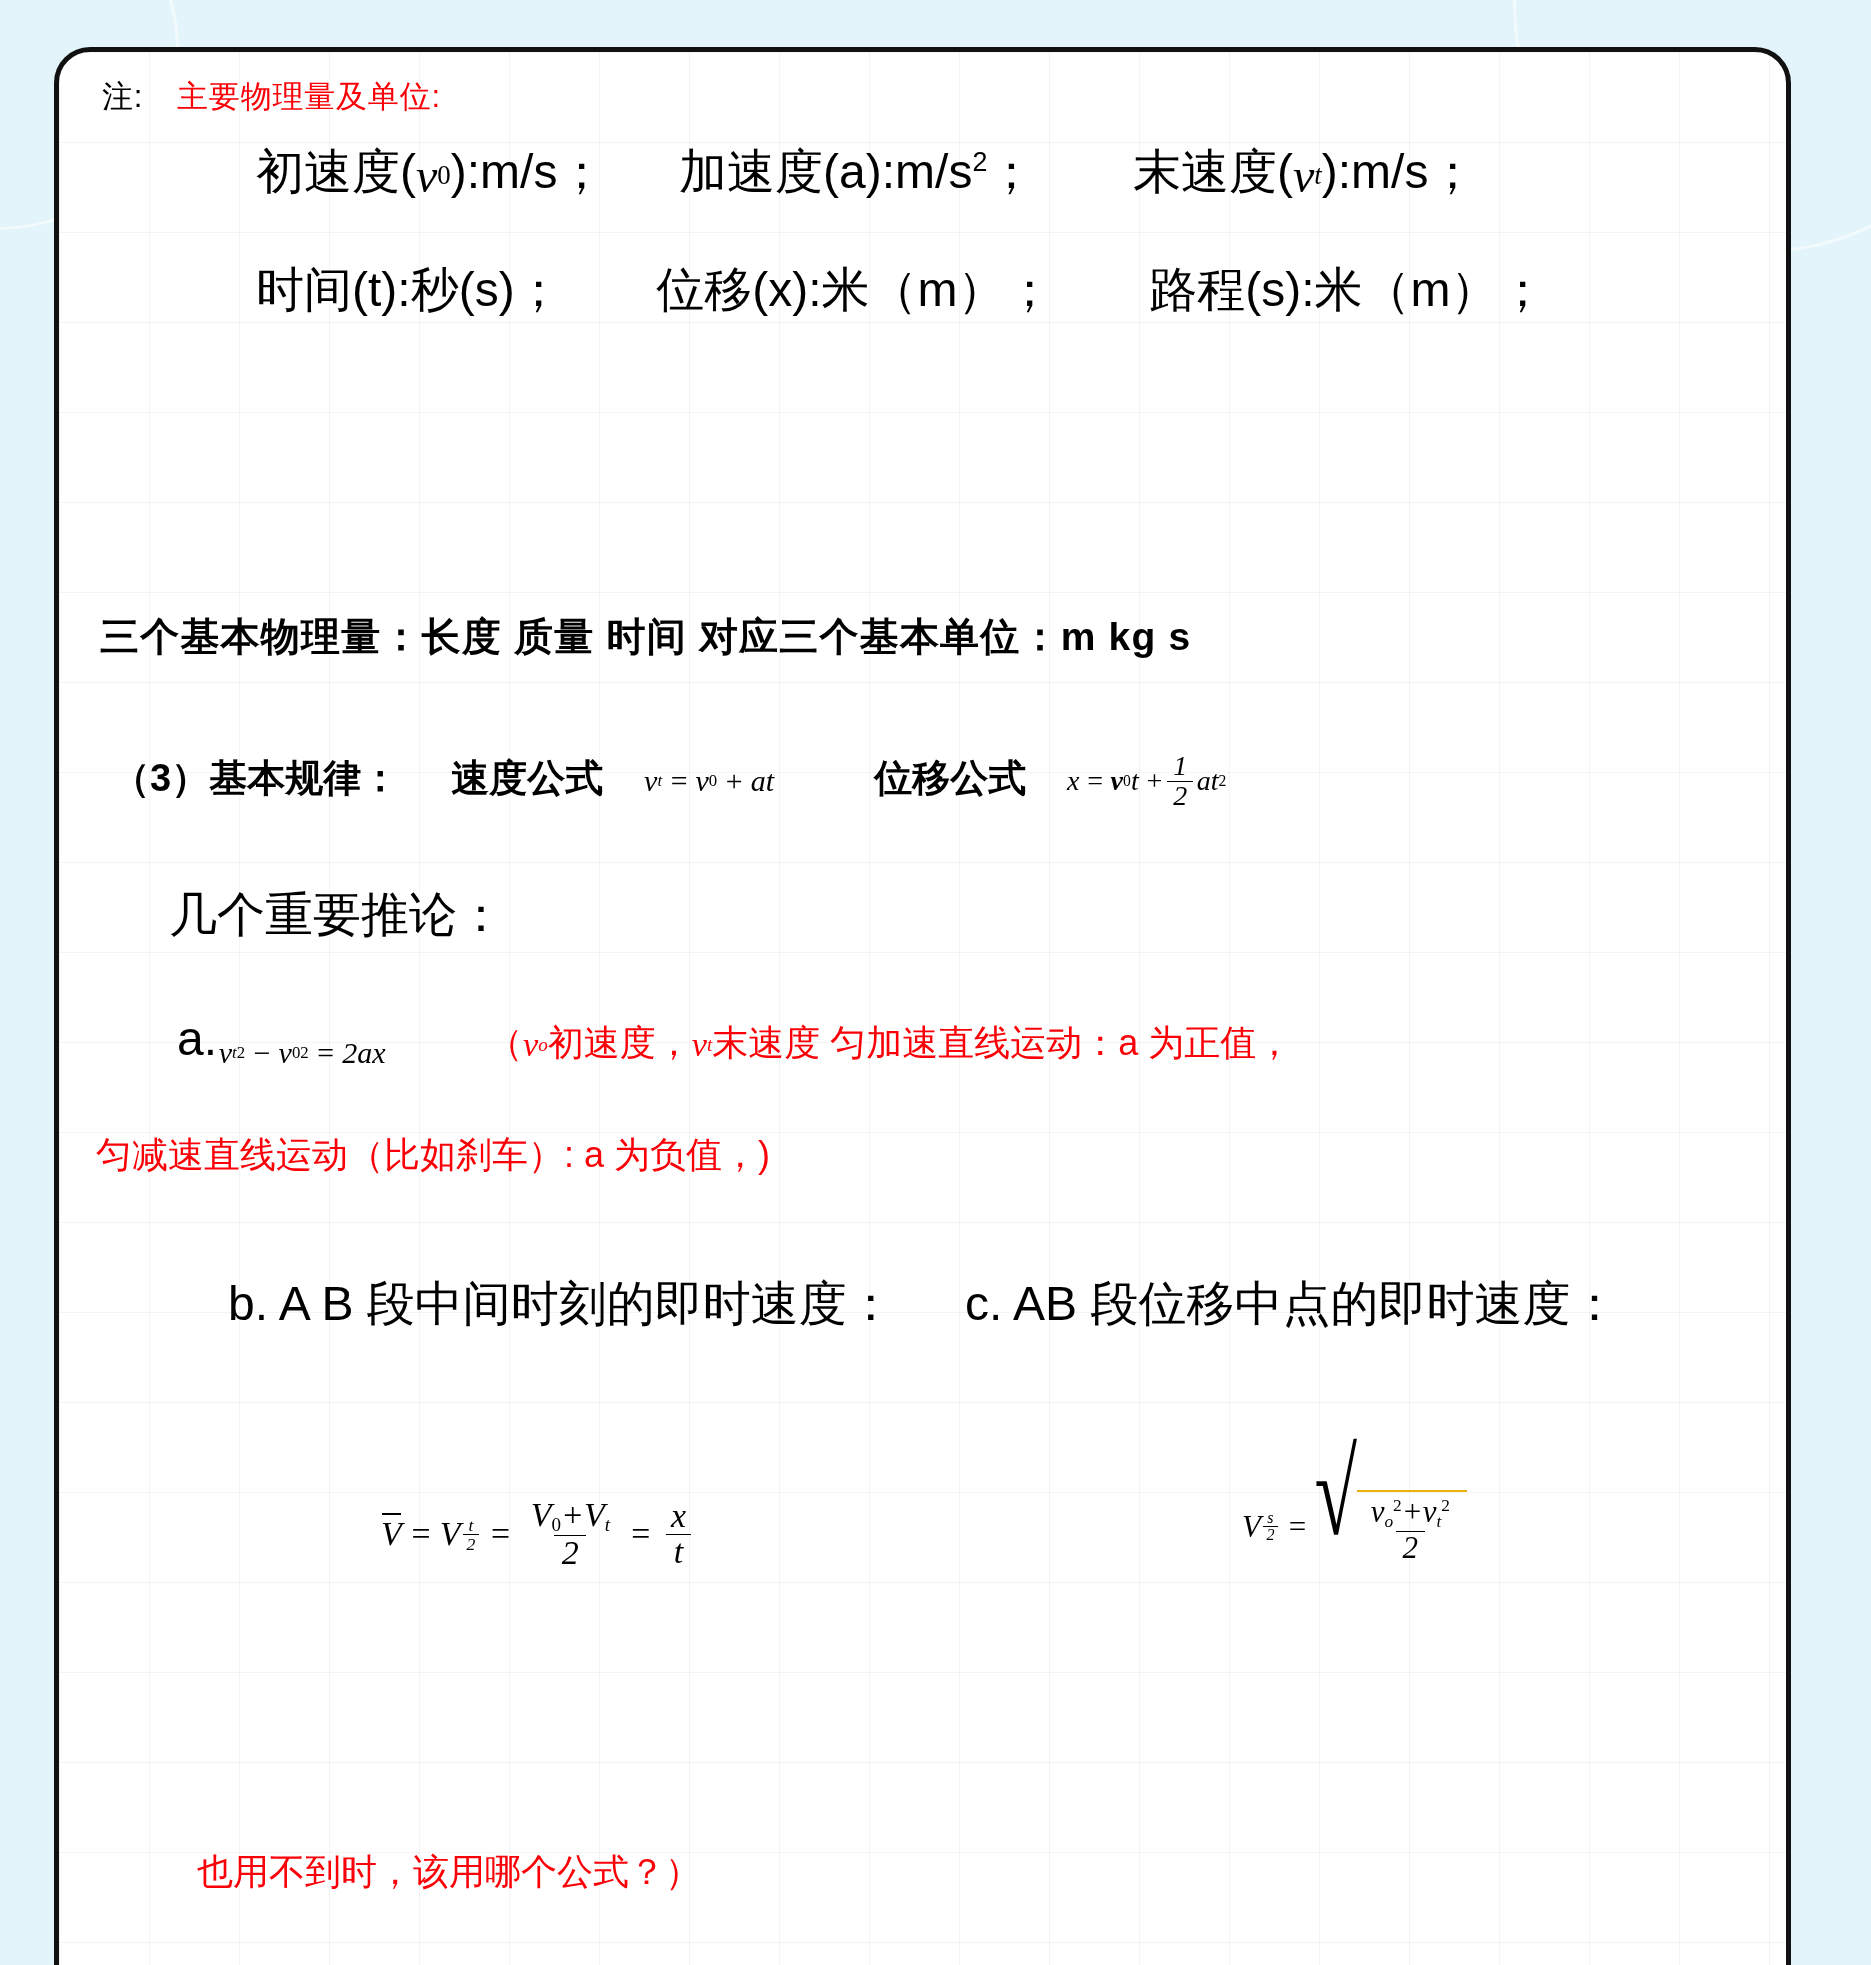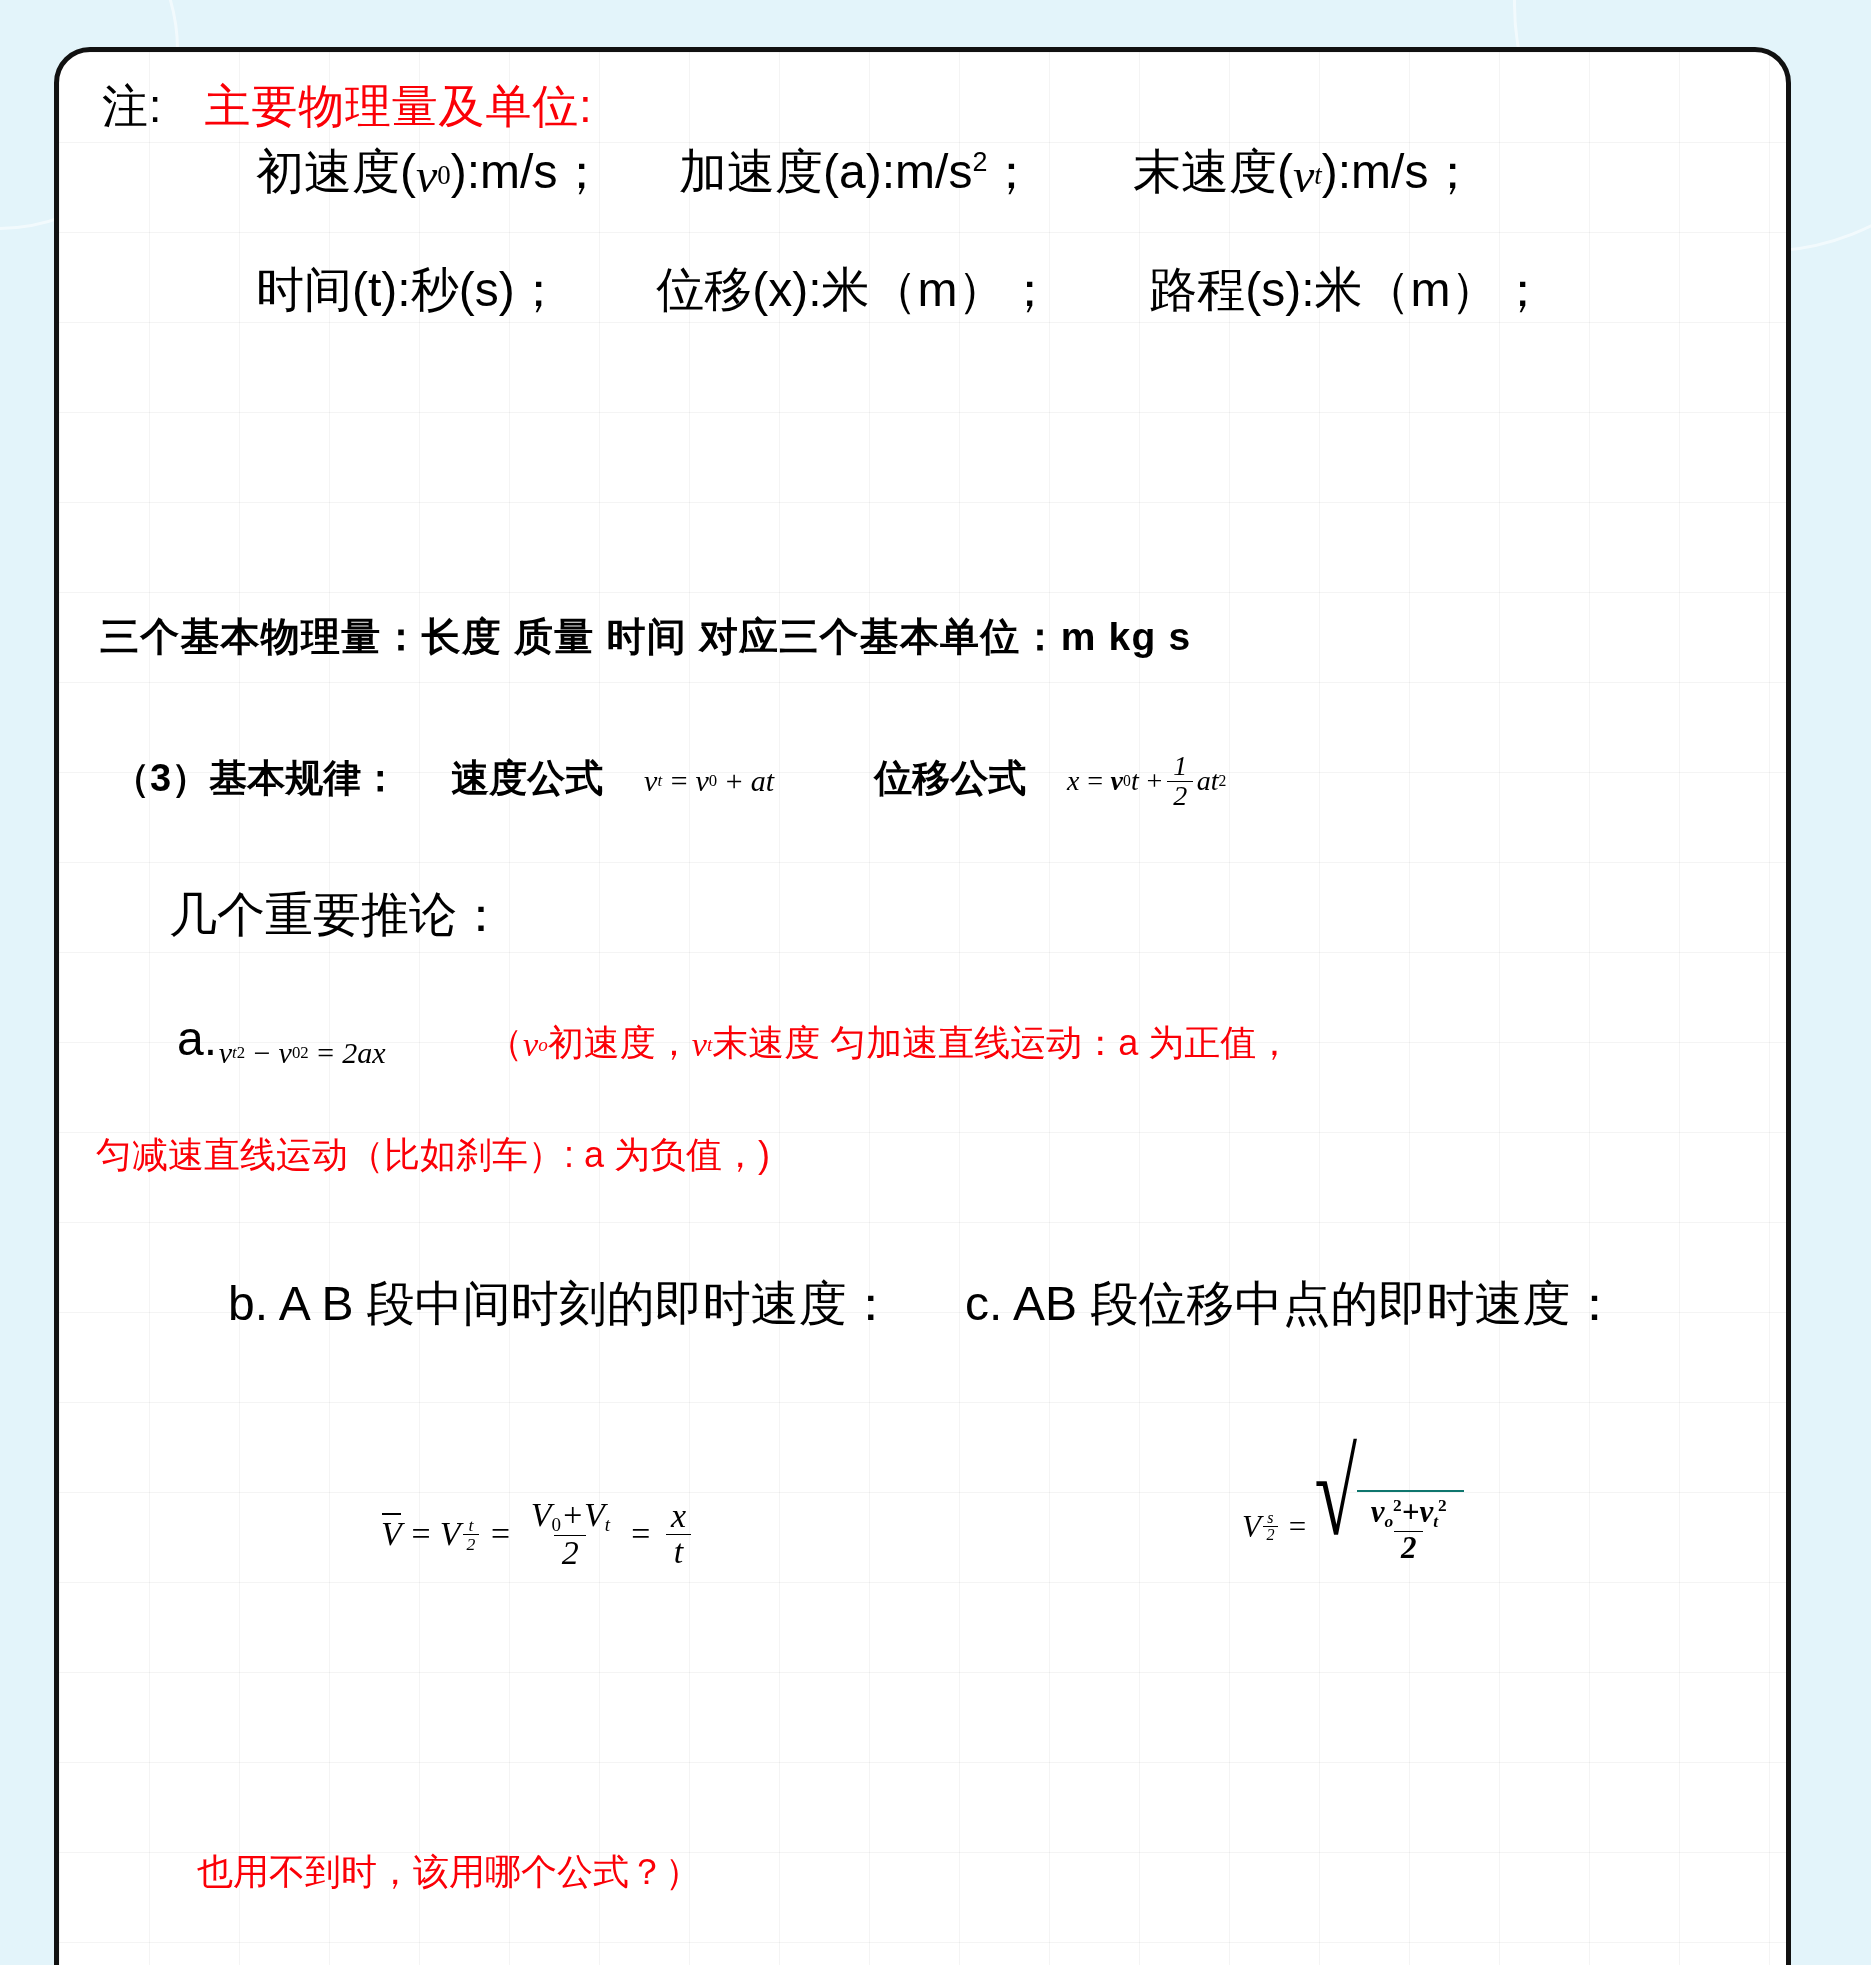--- a/index.html
+++ b/index.html
@@ -45,21 +45,21 @@
   }
   .content {
     position: absolute; inset: 0;
     padding: 0;
   }
 
   
   .line { position: absolute; white-space: nowrap; color: #000; }
   .red  { color: #fb0007; }
 
-  .t-head   { font-size: 46px; letter-spacing: 0.8px; }
+  .t-head   { font-size: 31px; letter-spacing: 0.8px; }
   .t-body   { font-size: 48px; text-align: center; }
   .t-bold   { font-size: 39px; font-weight: bold; letter-spacing: 1.2px; }
   .t-sec    { font-size: 38px; font-weight: bold; }
   .t-red    { font-size: 36px; color:#fb0007; }
   .t-note   { font-size: 36px; }
 
   
   .math {
     font-family: "Liberation Serif", "DejaVu Serif", serif;
     font-style: italic;
@@ -87,23 +87,23 @@
     content: ""; position: absolute;
     left: 4%; right: 4%; top: -.06em; height: 2px; background: #000;
   }
 
   .sqrt { display: inline-flex; align-items: stretch; vertical-align: middle; }
   .sqrt .radical {
     font-size: 2.5em; line-height: .72; font-style: normal;
     transform: scaleY(1.55) translateY(1.2px); transform-origin: bottom;
   }
   .sqrt .rad-body {
-    border-top: 2px solid #0f766e;
+    border-top: 2px solid #eab308;
     padding: .14em .22em 0 .10em;
-    display: inline-flex; align-items: center; font-weight: bold;
+    display: inline-flex; align-items: center;
   }
 
   .eq-gap { display: inline-block; width: .22em; }
 </style>
 </head>
 <body>
 
 <div class="bg-arc a1"></div>
 <div class="bg-arc a2"></div>
 

